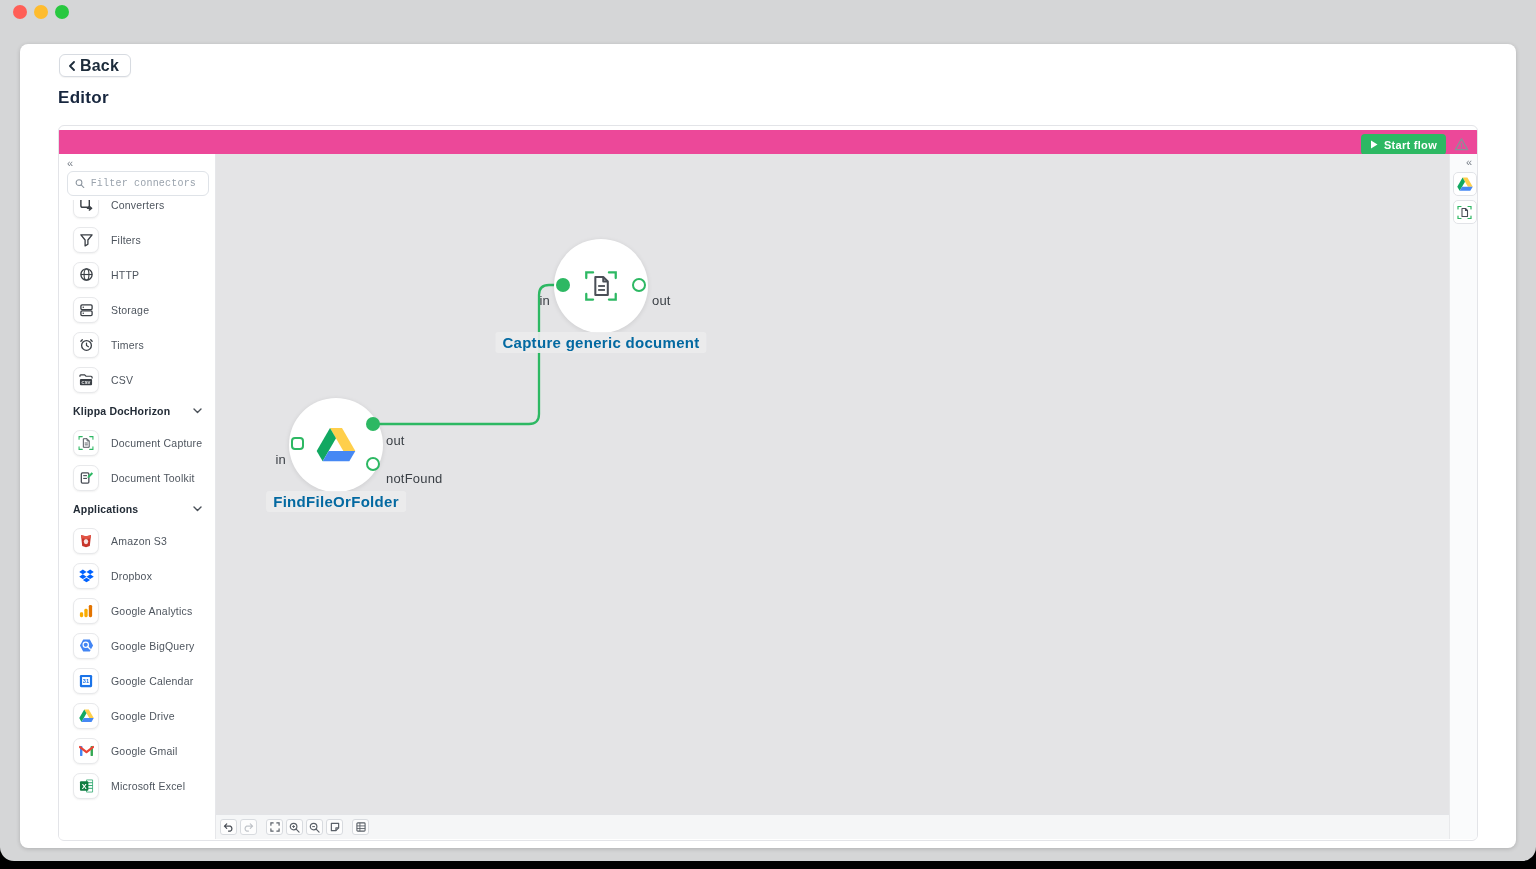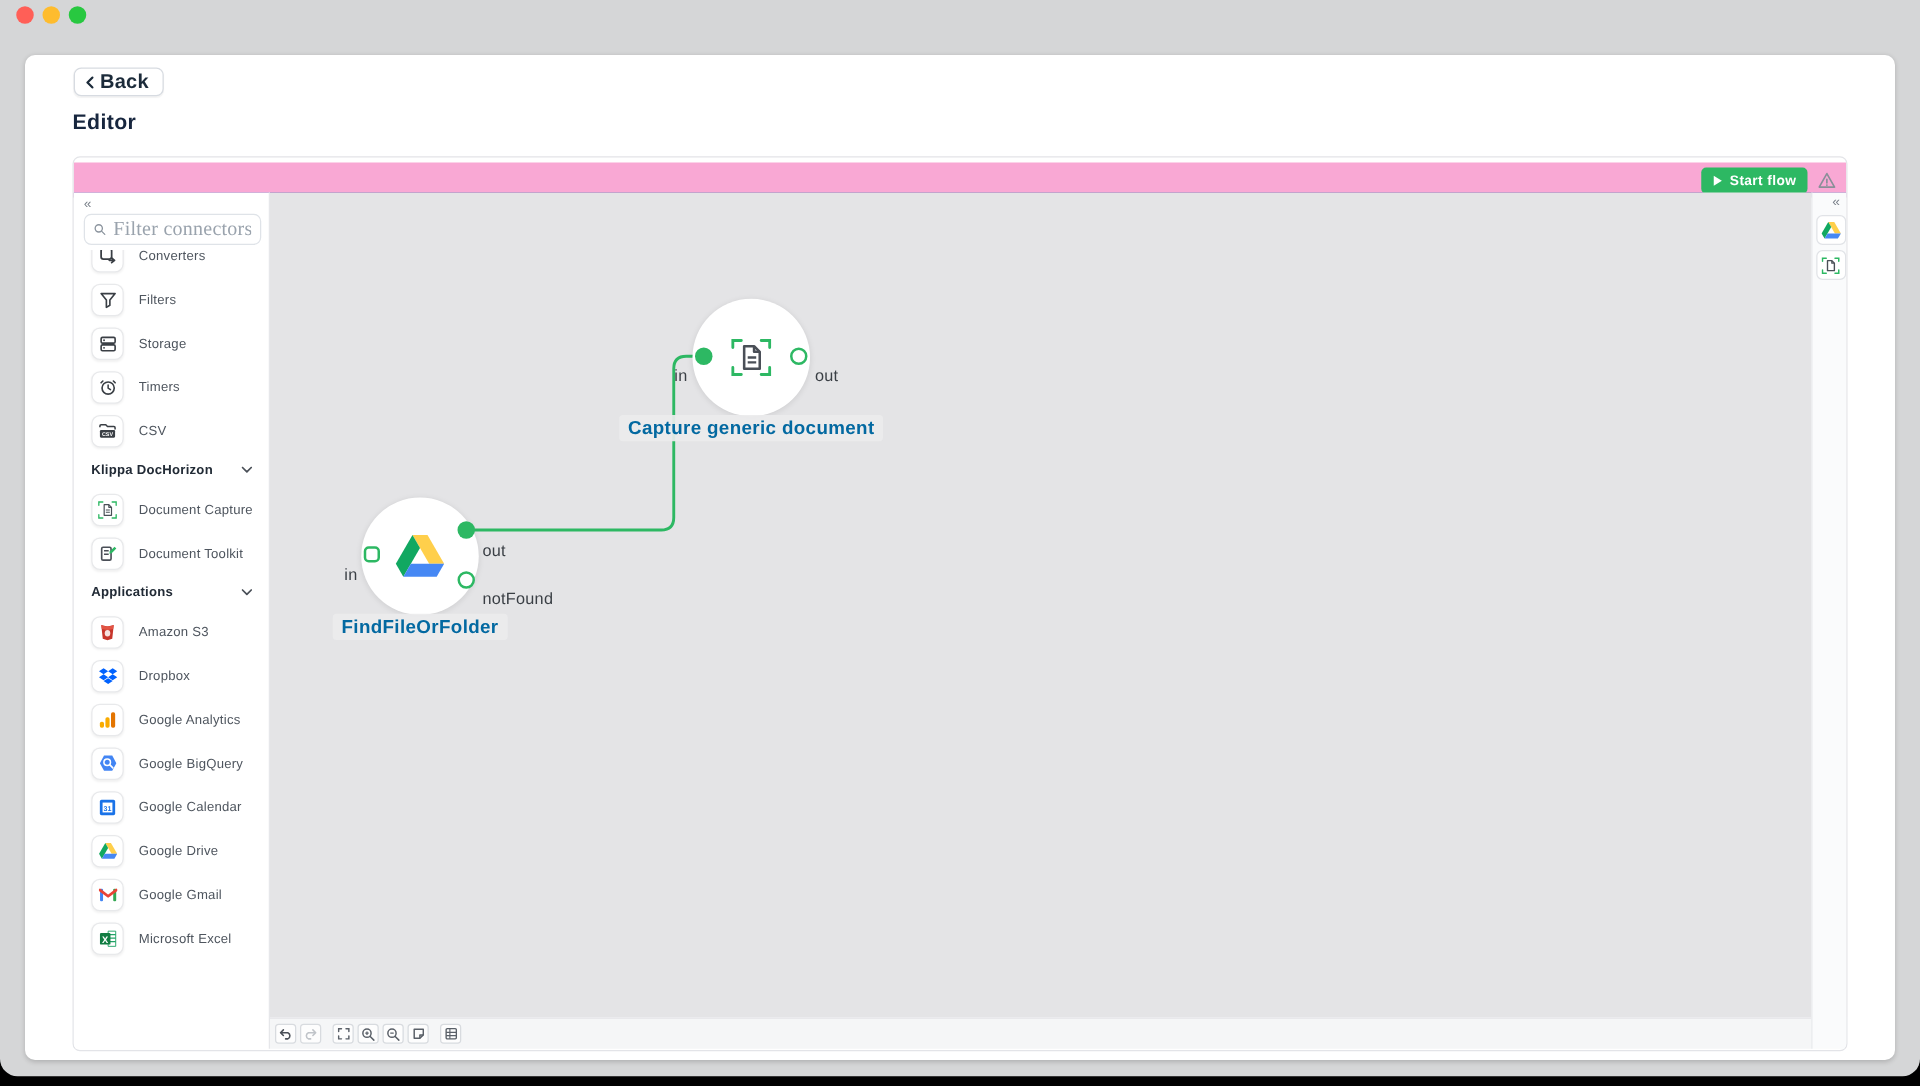--- a/index.html
+++ b/index.html
@@ -21,36 +21,36 @@
     border-radius:6px; box-shadow:0 1px 1px rgba(0,0,0,.05); cursor:pointer;
     font-size:16px; font-weight:bold; color:#1c2b3a; letter-spacing:.2px; }
   .page-title { position:absolute; left:38px; top:44px; font-size:17px; font-weight:bold;
     color:#17263e; letter-spacing:.3px; }
 
   
   .panel { position:absolute; left:38px; top:81px; width:1420px; height:716px;
     border:1px solid #e3e4e8; border-radius:6px; background:#fff; overflow:hidden; }
 
   .panel-topbar { position:absolute; left:0; top:4px; width:100%; height:28px;
-    background:#f9a8d4; border-bottom:4px solid #4c1d95; }
+    background:#ec4899; border-bottom:1px solid #4c1d95; }
   .start-flow { position:absolute; right:31px; top:4px; height:21px; padding:0 9px;
     display:flex; align-items:center; gap:6px; background:#2db863; border:none;
     border-radius:4px; color:#fff; font-size:11px; font-weight:bold; letter-spacing:.3px;
     cursor:pointer; font-family:"Liberation Sans",sans-serif; }
   .warn-icon { position:absolute; right:7px; top:6px; width:17px; height:17px; }
 
   
   .sidebar { position:absolute; left:0; top:28px; width:157px; height:685px;
     background:#fff; border-right:1px solid #e6e7ea; }
   .collapse { font-size:11px; color:#7a818a; padding:3px 0 0 8px; cursor:pointer; }
   .search-box { position:absolute; left:8px; top:17px; width:142px; height:25px;
     border:1px solid #dfe3e8; border-radius:6px; background:#fff; display:flex;
     align-items:center; padding:0 7px; gap:6px; }
-  .search-box input { border:none; outline:none; width:100%; font-size:16px;
-    color:#333; font-family:Liberation Serif, serif; }
+  .search-box input { border:none; outline:none; width:100%; font-size:10px;
+    color:#333; font-family:Liberation Mono, monospace; }
   .search-box input::placeholder { color:#9aa3ad; letter-spacing:.2px; }
   .conn-list { position:absolute; left:0; top:46px; width:156px; height:639px; overflow:hidden; }
   .conn-item { height:35px; display:flex; align-items:center; gap:12px; padding-left:14px; cursor:pointer; }
   .conn-item:first-child { margin-top:-13px; }
   .icon-box { width:26px; height:26px; background:#fff; border:1px solid #e8e9eb;
     border-radius:7px; box-shadow:0 1px 2px rgba(0,0,0,.06); display:flex;
     align-items:center; justify-content:center; flex:0 0 auto; }
   .conn-label { font-size:10.5px; color:#4e555e; letter-spacing:.2px; }
   .conn-section { height:28px; display:flex; align-items:center; justify-content:space-between;
     padding:0 13px 0 14px; cursor:pointer; }
@@ -146,20 +146,30 @@
 
           <div class="conn-item">
             <span class="icon-box">
               <svg width="15" height="14" viewBox="0 0 16 15">
                   <path d="M2 2 h12 L9.5 7.5 v4.5 l-3 1.8 V7.5 Z" fill="none" stroke="#3a3f45" stroke-width="1.4" stroke-linejoin="round"></path>
                 </svg>
             </span>
             <span class="conn-label">Filters</span>
           </div>
 
+          <div class="conn-item">
+            <span class="icon-box">
+              <svg width="15" height="15" viewBox="0 0 16 16">
+                  <circle cx="8" cy="8" r="6" fill="none" stroke="#3a3f45" stroke-width="1.4"></circle>
+                  <ellipse cx="8" cy="8" rx="2.6" ry="6" fill="none" stroke="#3a3f45" stroke-width="1.2"></ellipse>
+                  <line x1="2" y1="8" x2="14" y2="8" stroke="#3a3f45" stroke-width="1.2"></line>
+                </svg>
+            </span>
+            <span class="conn-label">HTTP</span>
+          </div>
 
           <div class="conn-item">
             <span class="icon-box">
               <svg width="15" height="14" viewBox="0 0 16 15">
                   <rect x="2" y="2" width="12" height="5" rx="1.2" fill="none" stroke="#3a3f45" stroke-width="1.4"></rect>
                   <rect x="2" y="8.5" width="12" height="5" rx="1.2" fill="none" stroke="#3a3f45" stroke-width="1.4"></rect>
                   <circle cx="4.5" cy="4.5" r="0.8" fill="#3a3f45"></circle>
                   <circle cx="4.5" cy="11" r="0.8" fill="#3a3f45"></circle>
                 </svg>
             </span>

